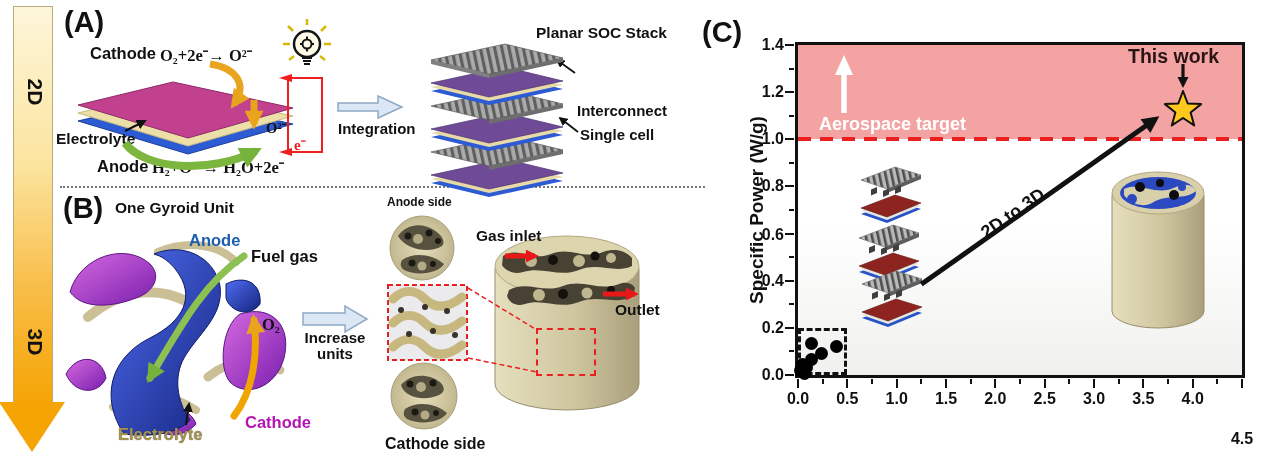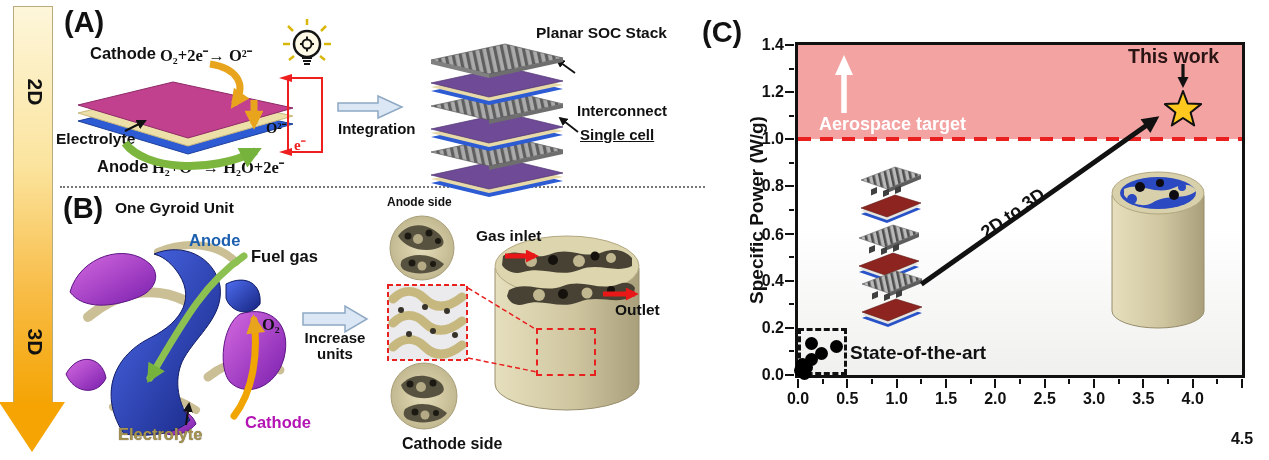--- a/index.html
+++ b/index.html
@@ -170,21 +170,21 @@
       <polygon points="18,45 92,29 150,43 76,59" fill="#e7d9a8"></polygon>
       <polygon points="18,41 92,25 150,39 76,55" fill="#6f4b97" stroke="#4e3470" stroke-width="0.7"></polygon>
 
       <polygon points="18,18 92,2 150,16 76,32" fill="url(#ics)" stroke="#595959" stroke-width="0.7"></polygon>
       <polygon points="76,32 150,16 150,20 76,36" fill="#6e6e6e"></polygon>
       <polygon points="18,18 76,32 76,36 18,22" fill="#808080"></polygon>
     </g>
   </svg>
   <div class="t" style="left:536px;top:24px;font-size:15.5px;">Planar SOC Stack</div>
   <div class="t" style="left:577px;top:66px;font-size:15px;margin-top:36px;">Interconnect</div>
-  <div class="t" style="left:580px;top:126px;font-size:15px;text-decoration:underline;">Single cell</div>
+  <div class="t" style="left:580px;top:126px;font-size:15px;">Single cell</div>
 
   <div class="t" style="left:63px;top:192px;font-size:29px;">(B)</div>
   <div class="t" style="left:115px;top:199px;font-size:15.5px;">One Gyroid Unit</div>
 
   <svg style="left:58px;top:222px;" width="245" height="222">
     <g fill="none" stroke="#cbbf95" stroke-linecap="round">
       <path d="M30,95 C60,70 95,62 130,80" stroke-width="10"></path>
       <path d="M150,155 C175,135 205,133 222,148" stroke-width="9"></path>
       <path d="M55,185 C85,168 115,172 138,188" stroke-width="8"></path>
       <path d="M100,30 C130,18 160,22 178,40" stroke-width="8"></path>
@@ -249,21 +249,21 @@
     <circle cx="35" cy="35" r="33" fill="url(#gCirc)" stroke="#a89e79"></circle>
     <path d="M12,24 C22,12 40,12 52,22 C56,27 56,31 50,34 C38,40 16,38 12,24 Z" fill="#57523f"></path>
     <circle cx="32" cy="26" r="5" fill="#b4aa85"></circle>
       <circle cx="21" cy="23" r="3.5" fill="#1c1912"></circle>
       <circle cx="44" cy="22" r="3.5" fill="#1c1912"></circle>
     <path d="M16,48 C28,40 46,42 58,52 C52,62 30,64 18,58 C14,55 14,52 16,48 Z" fill="#57523f"></path>
     <circle cx="36" cy="54" r="4.5" fill="#b4aa85"></circle>
       <circle cx="26" cy="51" r="3.5" fill="#1c1912"></circle>
       <circle cx="47" cy="52" r="3" fill="#1c1912"></circle>
   </svg>
-  <div class="t" style="left:402px;top:435px;font-size:16px;">Cathode side</div>
+  <div class="t" style="left:385px;top:435px;font-size:16px;">Cathode side</div>
 
   <svg style="left:487px;top:216px;" width="160" height="212">
     <path d="M8,52 L8,168 A72,26 0 0 0 152,168 L152,52 Z" fill="url(#gTanV)" stroke="#998f6e" stroke-width="1"></path>
     <ellipse cx="80" cy="50" rx="72" ry="30" fill="#ddd5ae" stroke="#b3a982" stroke-width="1"></ellipse>
     <path d="M16,40 C32,30 44,46 64,38 C84,30 96,44 116,36 C130,31 140,36 145,42 L145,50 C128,58 112,46 92,54 C72,62 56,50 36,56 C26,59 18,54 15,49 Z" fill="#474233"></path>
     <circle cx="44" cy="45" r="6" fill="#c0b690"></circle>
       <circle cx="92" cy="45" r="6" fill="#c0b690"></circle>
       <circle cx="124" cy="42" r="5" fill="#c0b690"></circle>
     <circle cx="66" cy="44" r="5" fill="#15120d"></circle>
       <circle cx="108" cy="40" r="4.5" fill="#15120d"></circle>
@@ -289,21 +289,20 @@
   <div id="chart-wrap">
     <div id="plot">
       <div id="pink" style="height: 94.2857px; background: rgb(244, 163, 163);"></div>
       <div id="dashline" style="top: 92.2857px;"></div>
       <svg style="left:34px;top:6px;" width="24" height="66">
         <line x1="12" y1="62" x2="12" y2="22" stroke="#fff" stroke-width="5.5"></line>
         <polygon points="3,24 21,24 12,4" fill="#fff"></polygon>
       </svg>
       <div class="t" style="left:5px;top:69px;font-size:18px;color:#fff;margin-left:16px;">Aerospace target</div>
       <div id="sota-box" style="left: 0px; top: 282.857px; width: 49.3333px; height: 47.1429px;"></div>
-      <div class="t" style="left:52px;top:297px;font-size:19px;">State-of-the-art</div>
       <svg style="left:53px;top:118px;" width="78" height="62">
           <use href="#ms"></use>
         </svg>
       <svg style="left:51px;top:176px;" width="78" height="62">
           <use href="#ms"></use>
         </svg>
       <svg style="left:54px;top:222px;" width="78" height="62">
           <use href="#ms"></use>
         </svg>
       <svg style="left:306px;top:114px;" width="110" height="182">

